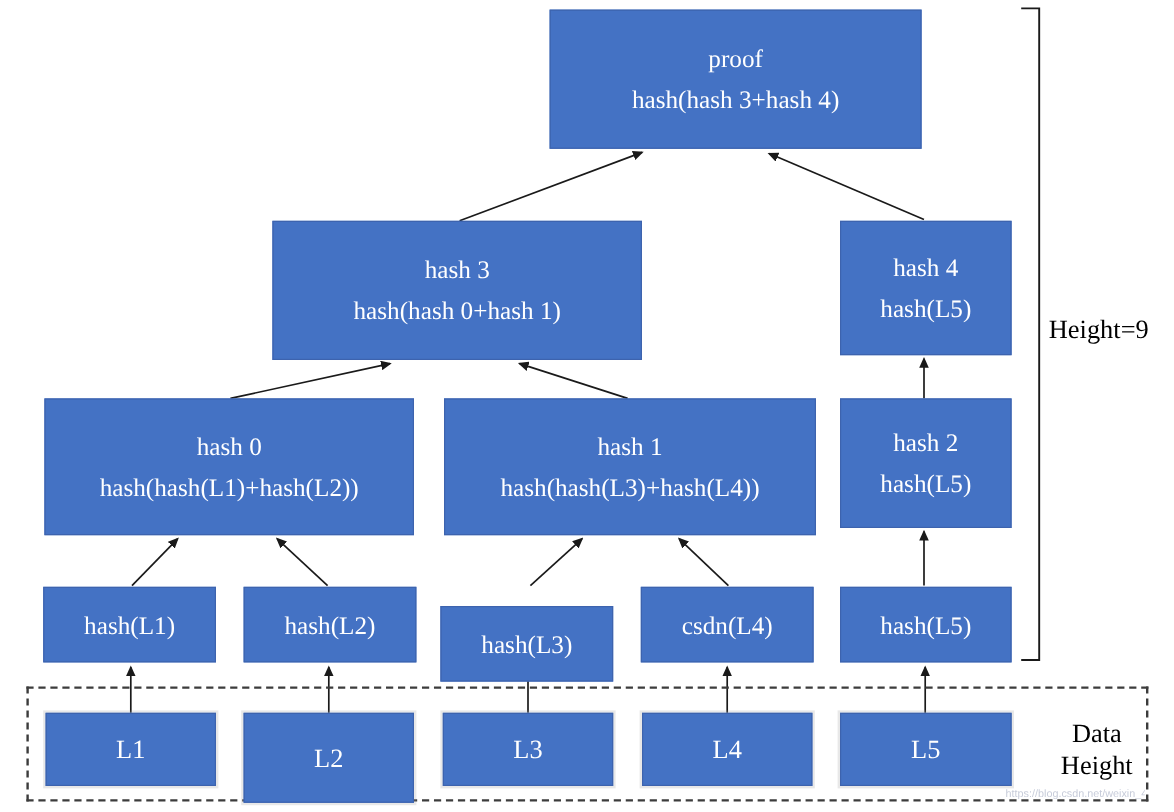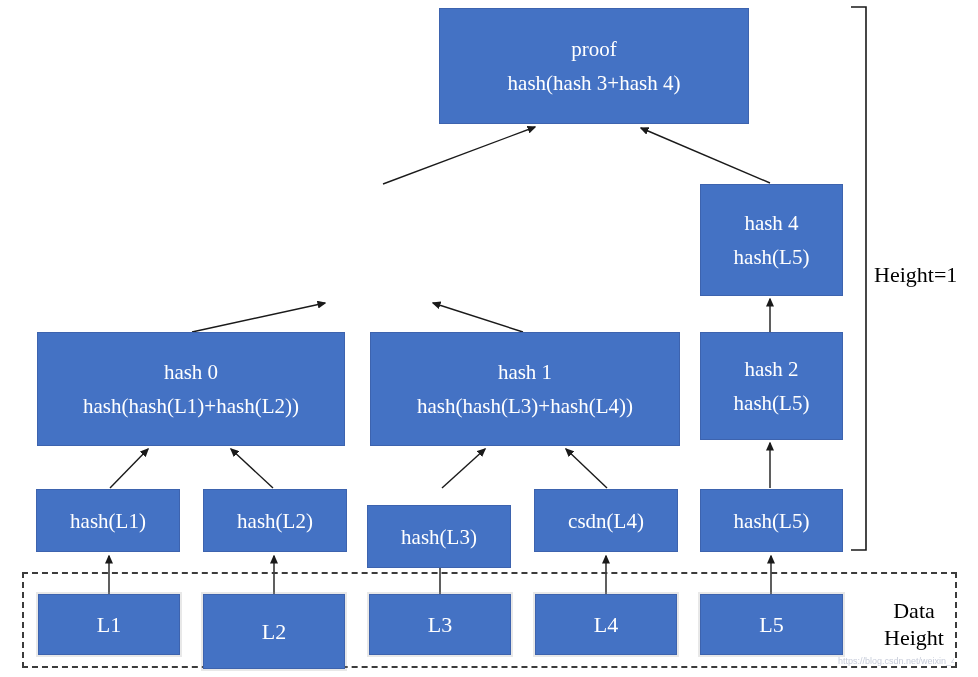--- a/index.html
+++ b/index.html
@@ -95,25 +95,29 @@
       <line x1="440" y1="594" x2="440" y2="556" marker-end="url(#ah)"></line>
       <line x1="606" y1="594" x2="606" y2="556" marker-end="url(#ah)"></line>
       <line x1="771" y1="594" x2="771" y2="556" marker-end="url(#ah)"></line>
 
       <polyline points="851,7 866,7 866,550 851,550" stroke-width="1.6"></polyline>
     </g>
   </svg>
 
   <div class="dashed-box"></div>
 
-  <div class="node" style="left:439px;top:8px;width:310px;height:116px;">
+  <div class="node" style="left:458px;top:8px;width:310px;height:116px;">
     <div>proof</div>
     <div>hash(hash 3+hash 4)</div>
   </div>
 
+  <div class="node" style="left:227px;top:184px;width:308px;height:116px;">
+    <div>hash 3</div>
+    <div>hash(hash 0+hash 1)</div>
+  </div>
   <div class="node" style="left:700px;top:184px;width:143px;height:112px;">
     <div>hash 4</div>
     <div>hash(L5)</div>
   </div>
 
   <div class="node" style="left:37px;top:332px;width:308px;height:114px;">
     <div>hash 0</div>
     <div>hash(hash(L1)+hash(L2))</div>
   </div>
   <div class="node" style="left:370px;top:332px;width:310px;height:114px;">
@@ -150,21 +154,21 @@
   <div class="node datablock" style="left:369px;top:594px;width:142px;height:61px;">
     <div>L3</div>
   </div>
   <div class="node datablock" style="left:535px;top:594px;width:142px;height:61px;">
     <div>L4</div>
   </div>
   <div class="node datablock" style="left:700px;top:594px;width:143px;height:61px;">
     <div>L5</div>
   </div>
 
-  <div class="height-label">Height=1</div>
+  <div class="height-label">Height=9</div>
 
   <div class="datablocks-label">
     <div>Data</div>
     <div>Height</div>
   </div>
 
   <div class="watermark">https://blog.csdn.net/weixin_43137</div>
 
 </div>
 

